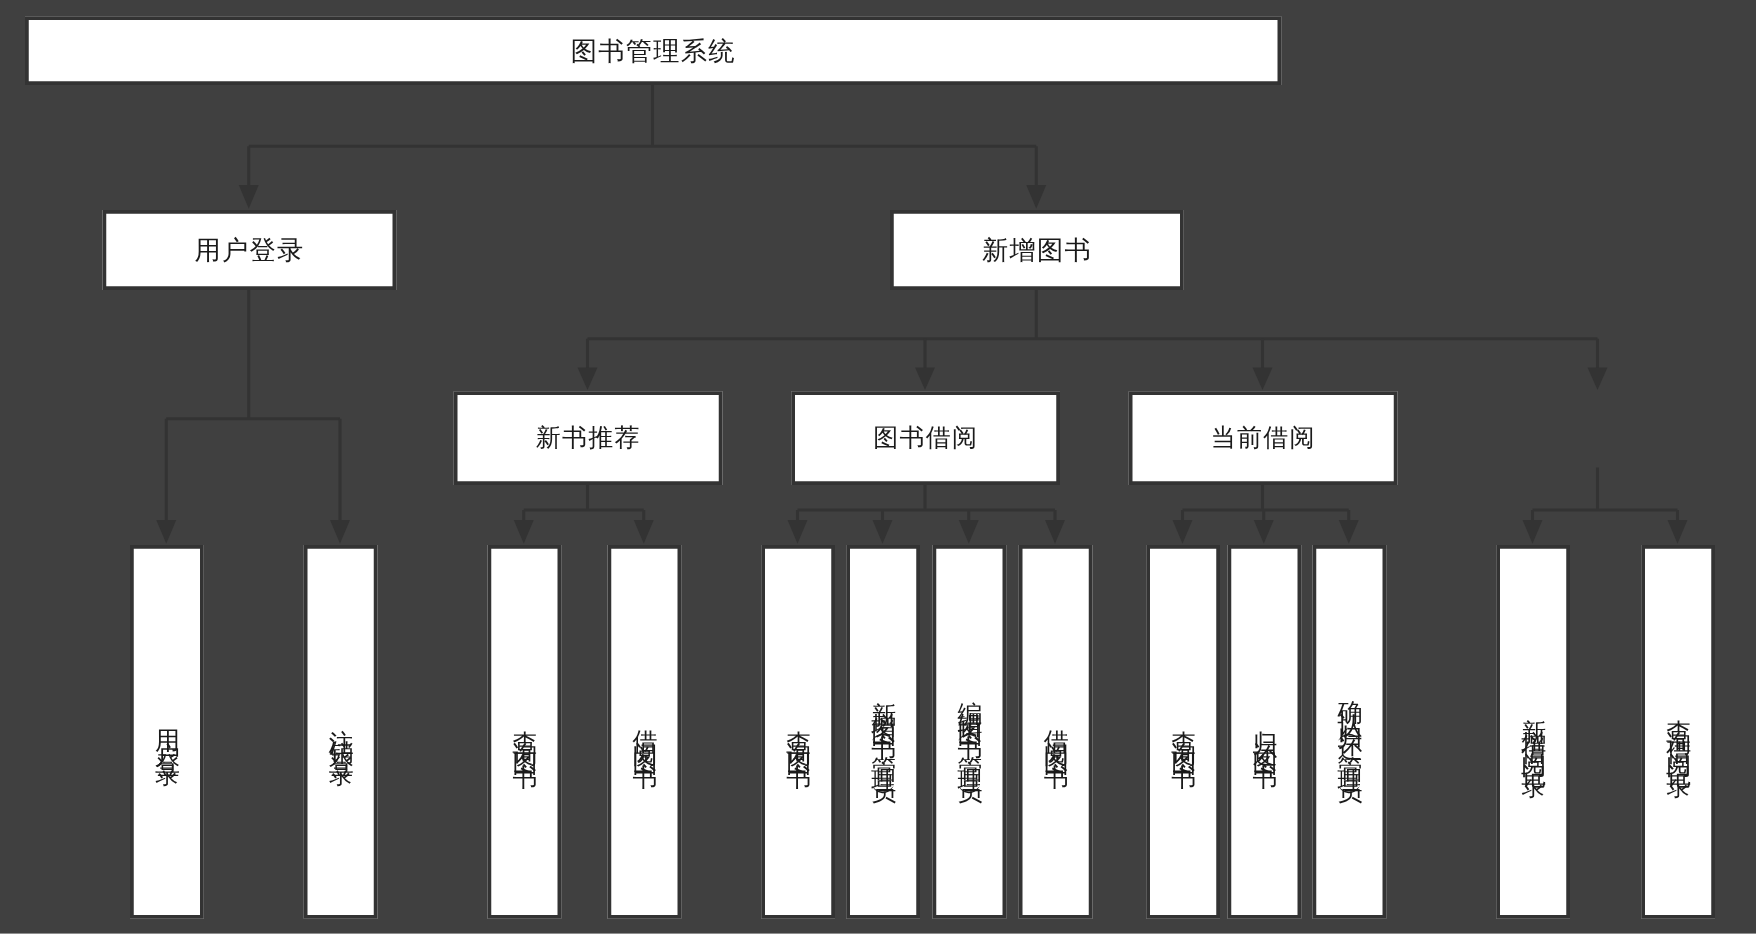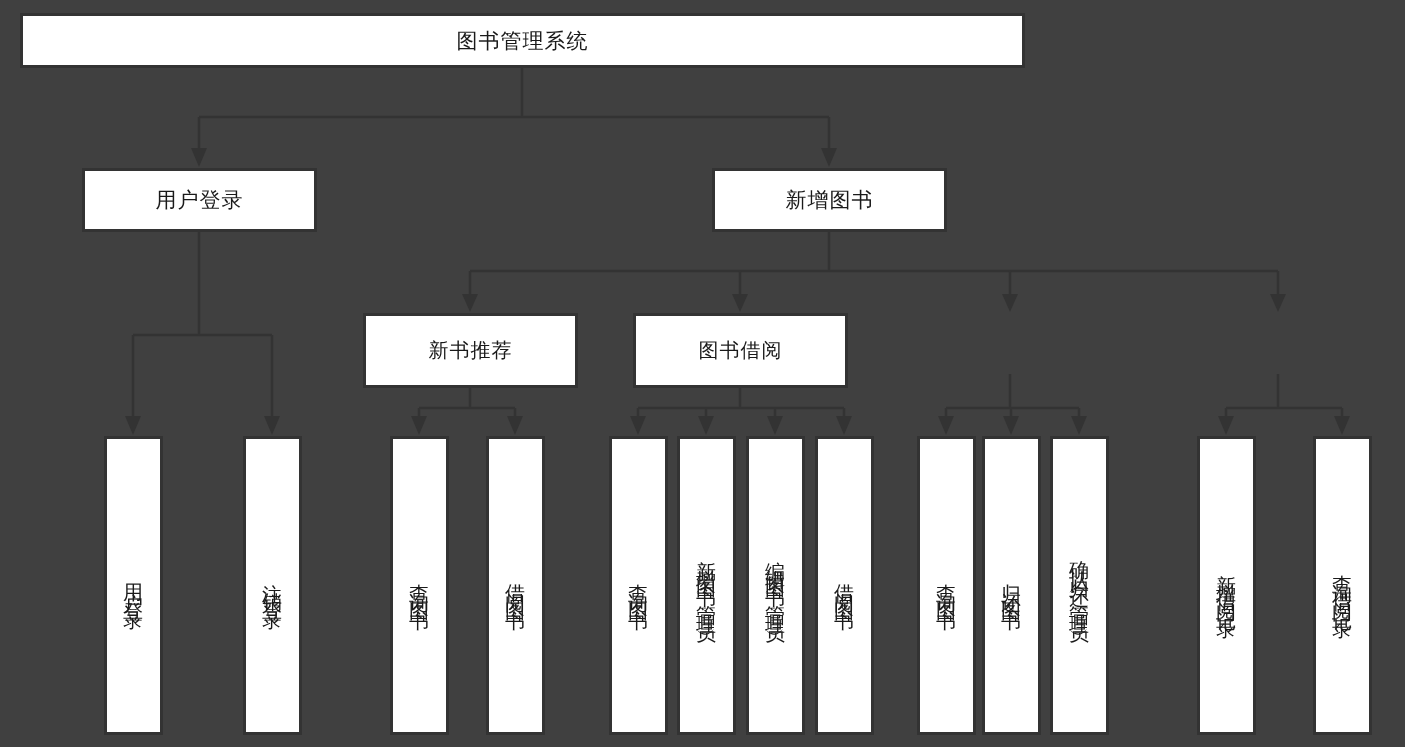--- a/index.html
+++ b/index.html
@@ -125,20 +125,21 @@
     </g>
   </svg>
 
   <div class="box root-box">图书管理系统</div>
 
   <div class="box l2-box" style="left:82px">用户登录</div>
   <div class="box l2-box" style="left:712px">新增图书</div>
 
   <div class="box l3-box" style="left:363px">新书推荐</div>
   <div class="box l3-box" style="left:633px">图书借阅</div>
+  <div class="box l3-box" style="left:903px">当前借阅</div>
 
   <div class="box leaf-box" style="left:104px">用户登录</div>
   <div class="box leaf-box" style="left:243px">注销登录</div>
 
   <div class="box leaf-box" style="left:390px">查询图书</div>
   <div class="box leaf-box" style="left:486px">借阅图书</div>
 
   <div class="box leaf-box" style="left:609px">查询图书</div>
   <div class="box leaf-box" style="left:677px">新增图书（管理员）</div>
   <div class="box leaf-box" style="left:746px">编辑图书（管理员）</div>

